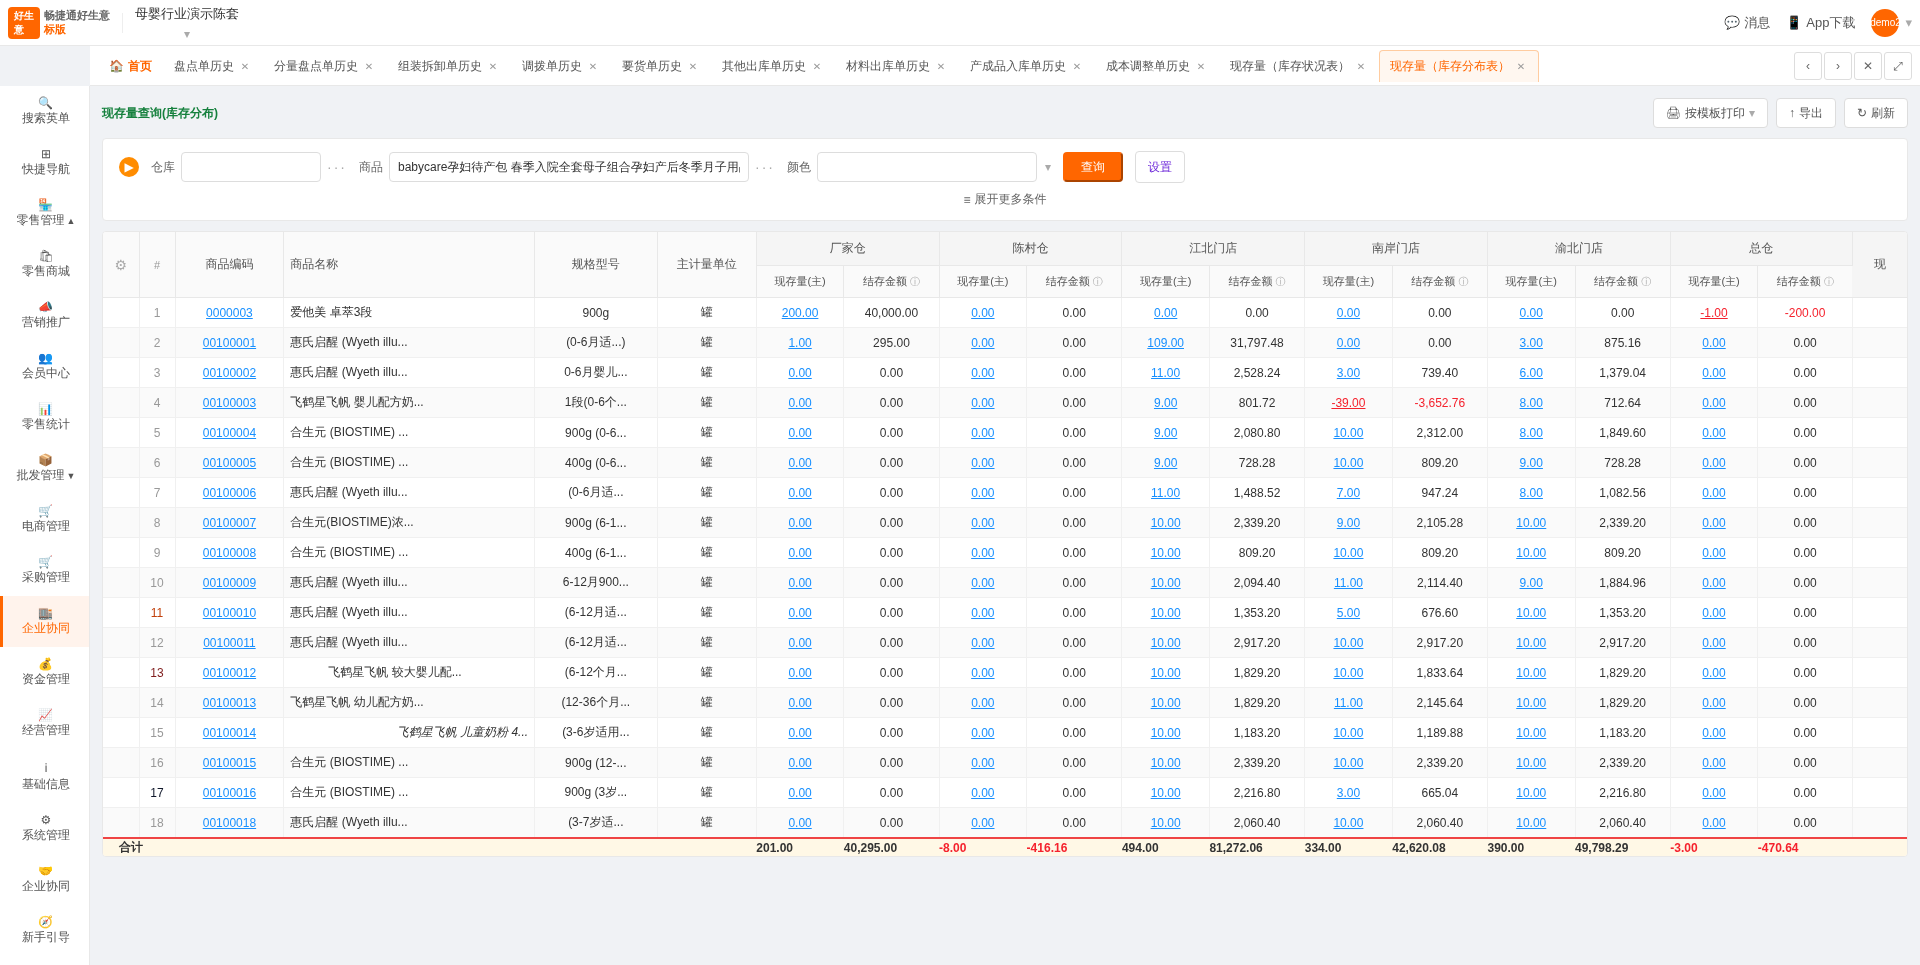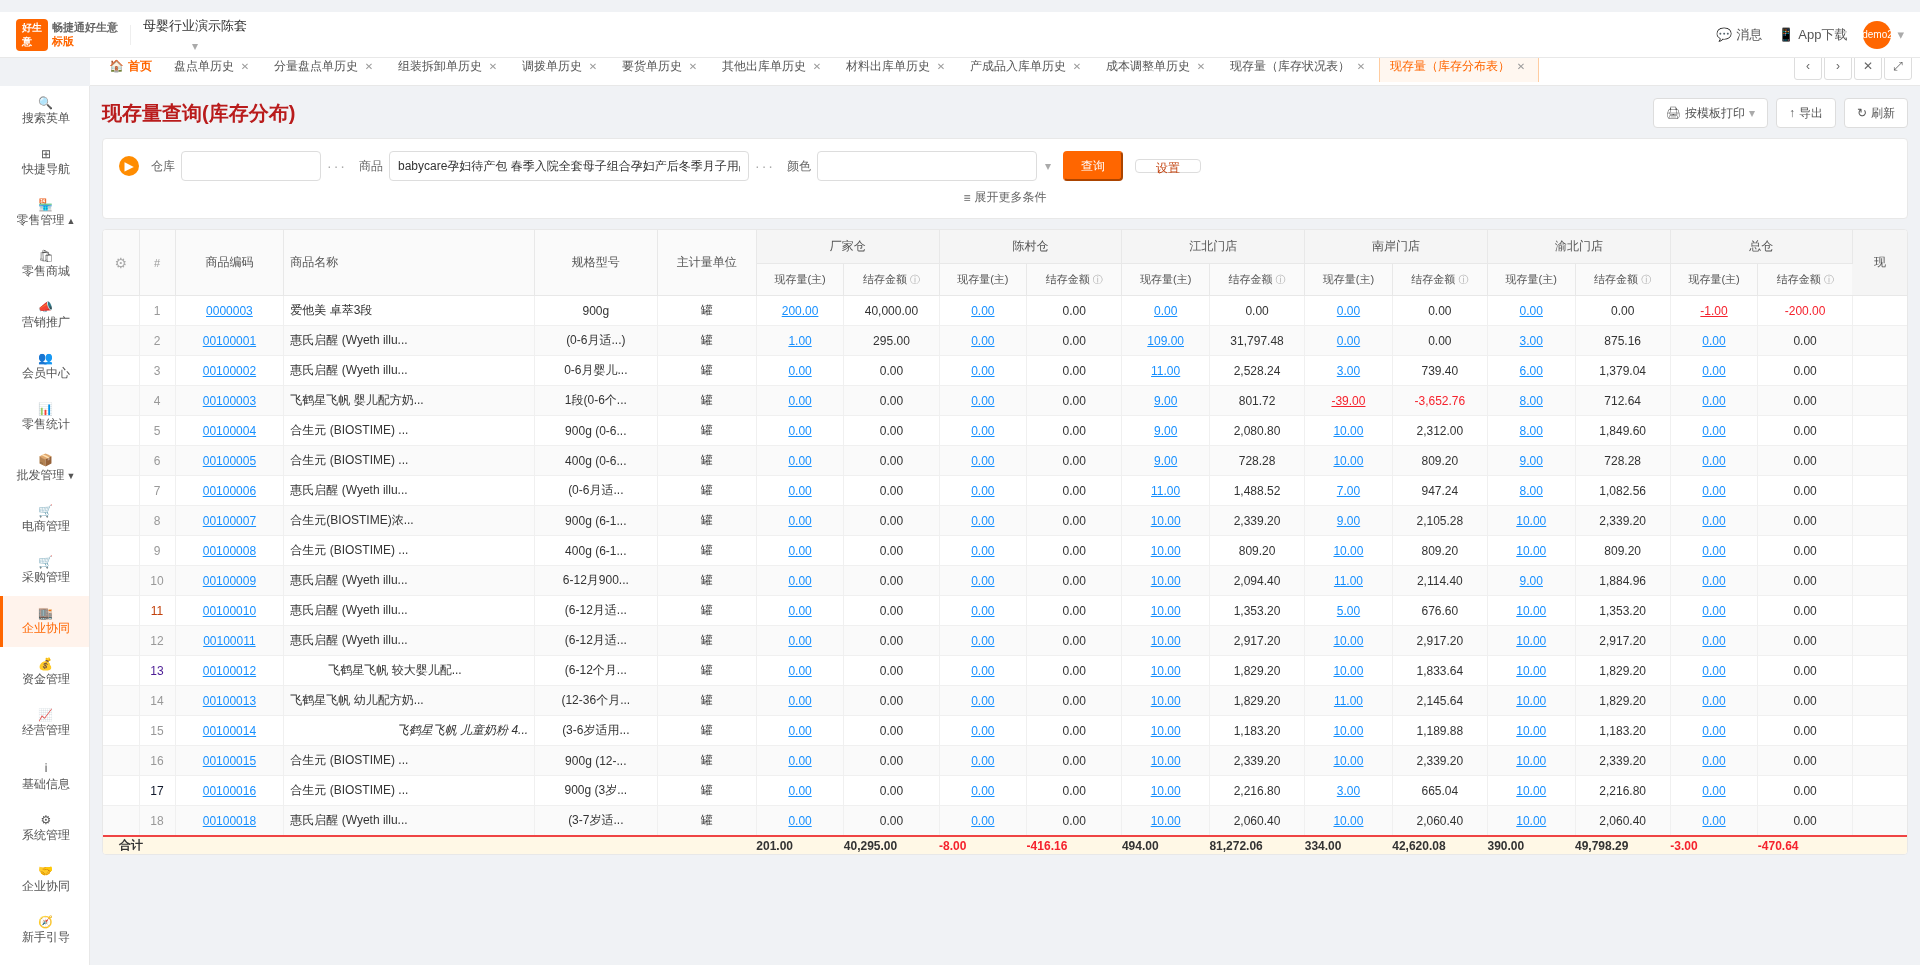--- a/index.html
+++ b/index.html
@@ -5,23 +5,23 @@
     * { box-sizing: border-box; margin: 0; padding: 0; }
     body { font-family: 'Microsoft YaHei', Arial, sans-serif; font-size: 12px; background: #f0f2f5; color: #333; overflow: hidden; }
 
     
     .top-bar {
       height: 46px;
       background: #fff;
       display: flex;
       align-items: center;
       justify-content: space-between;
-      padding: 0 16px;
+      padding: 0 8px;
       border-bottom: 1px solid #e8e8e8;
-      position: fixed; top: 0; left: 0; right: 0; z-index: 100; margin-top: 12px;
+      position: fixed; top: 0; left: 0; right: 0; z-index: 100;
     }
     .top-bar-left { display: flex; align-items: center; gap: 8px; }
     .logo-area { display: flex; align-items: center; gap: 4px; }
     .logo-icon { width: 32px; height: 32px; background: #ff6600; border-radius: 4px; display: flex; align-items: center; justify-content: center; color: white; font-size: 10px; font-weight: bold; }
     .logo-text { font-size: 11px; color: #666; line-height: 1.2; font-weight: bold; }
     .top-bar-right { display: flex; align-items: center; gap: 16px; font-size: 13px; color: #555; }
     .top-bar-right span { cursor: pointer; display: flex; align-items: center; gap: 4px; }
     .avatar { width: 28px; height: 28px; background: #ff6600; border-radius: 50%; display: flex; align-items: center; justify-content: center; color: white; font-size: 11px; }
 
     
@@ -89,21 +89,21 @@
       padding: 12px;
     }
 
     
     .page-header {
       display: flex;
       align-items: center;
       justify-content: space-between;
       margin-bottom: 10px;
     }
-    .page-title { font-size: 20px; font-weight: bold; color: #b91c1c; }
+    .page-title { font-size: 12px; font-weight: bold; color: #15803d; }
     .page-actions { display: flex; align-items: center; gap: 8px; }
     .btn-action {
       height: 30px;
       padding: 0 12px;
       border: 1px solid #ddd;
       border-radius: 4px;
       cursor: pointer;
       display: flex;
       align-items: center;
       gap: 4px;
@@ -116,24 +116,24 @@
       color: #fff;
       border-color: #ff6600;
       height: 30px;
       padding: 0 16px;
       border-radius: 4px;
       cursor: pointer;
       font-size: 12px;
     }
     .btn-setting {
       background: #fff;
-      color: #c2410c;
+      color: #6d28d9;
       border: 1px solid #ddd;
-      height: 14px;
-      padding: 0 20px;
+      height: 32px;
+      padding: 0 12px;
       border-radius: 4px;
       cursor: pointer;
       font-size: 12px;
     }
 
     
     .filter-card {
       background: #fff;
       border-radius: 4px;
       padding: 12px 16px;
@@ -746,21 +746,21 @@
       <td class="td-link ">10.00</td>
       <td class="">2,917.20</td>
       <td class="td-link">10.00</td>
       <td>2,917.20</td>
       <td class="td-link ">0.00</td>
       <td class="">0.00</td>
       <td></td>
     </tr>
           <tr>
       <td></td>
-      <td style="color:#4c1d95;">13</td>
+      <td style="color:#7f1d1d;">13</td>
       <td class="td-link">00100012</td>
       <td style="text-align:left;padding-left:44px;">飞鹤星飞帆 较大婴儿配...</td>
       <td>(6-12个月...</td>
       <td>罐</td>
       <td class="td-link">0.00</td>
       <td>0.00</td>
       <td class="td-link ">0.00</td>
       <td class="">0.00</td>
       <td class="td-link">10.00</td>
       <td>1,829.20</td>

